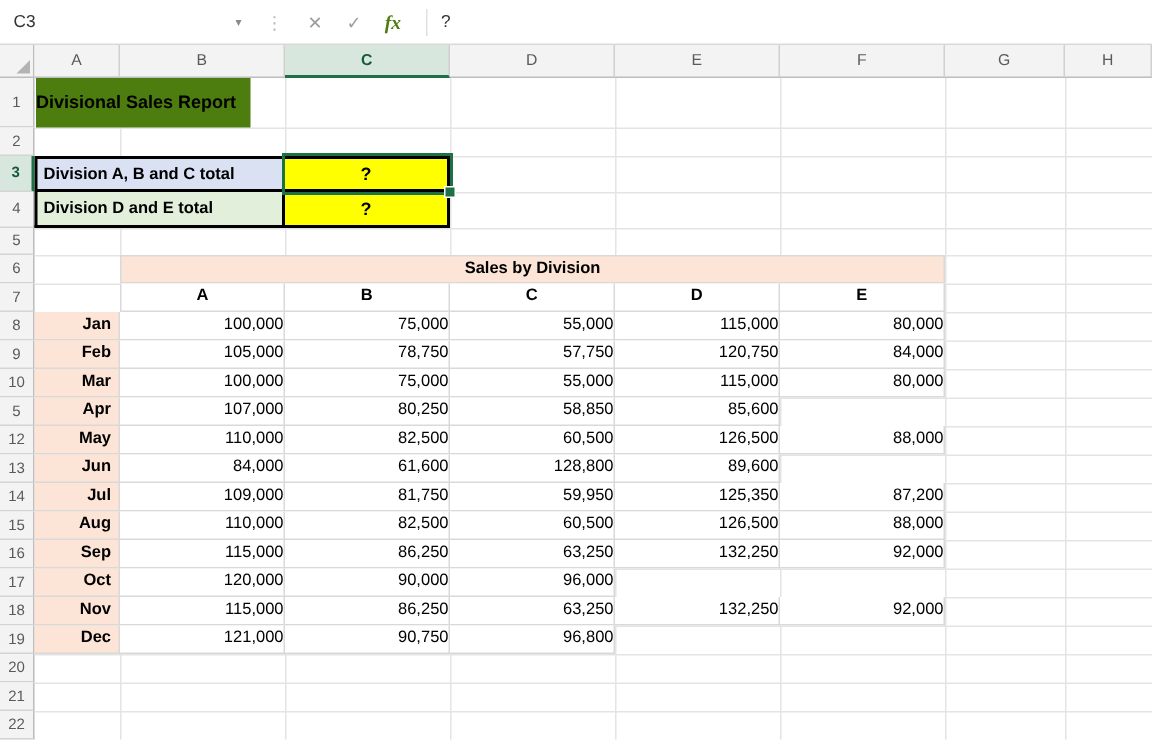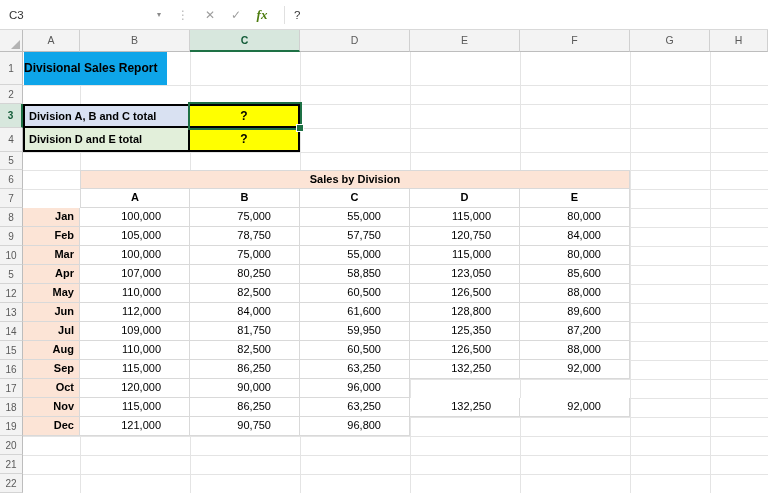--- a/index.html
+++ b/index.html
@@ -32,21 +32,21 @@
       border-right:1px solid #BDBDBD;border-bottom:1px solid #D4D4D4;font-size:10px;color:#5a5a5a;
       display:flex;align-items:center;justify-content:center;}
   .rh.sel{background:#D7E7DD;border-right:2px solid #1E7145;color:#135C38;font-weight:bold;}
 
   
   .gl{position:absolute;background:#E4E4E4;}
   .glv{width:1px;top:52px;height:441px;}
   .glh{height:1px;left:23px;width:745px;}
 
   
-  .title{position:absolute;left:24px;top:52px;height:33px;line-height:33px;background:#0ea5e9;
+  .title{position:absolute;left:24px;top:52px;height:33px;line-height:33px;background:#4d7c0f;
          padding-right:10px;font-weight:bold;font-size:12px;color:#000;}
 
   .sumlabel{position:absolute;left:23px;width:167px;height:24px;box-sizing:border-box;
             border:2px solid #000;font-weight:bold;font-size:11px;color:#000;
             display:flex;align-items:center;padding-left:4px;}
   .s1{top:104px;background:#D9E1F2;}
   .s2{top:128px;background:#E2EFDA;border-top:none;}
   .sumval{position:absolute;left:190px;width:110px;height:24px;box-sizing:border-box;
           border:2px solid #000;border-left:none;background:#FFFF00;font-weight:bold;font-size:12px;
           display:flex;align-items:center;justify-content:center;}
@@ -62,21 +62,21 @@
   .stable{position:absolute;left:23px;top:170px;}
   .trow{display:flex;height:19px;}
   .trow.pad{padding-left:57px;}
   .tc{box-sizing:border-box;height:19px;line-height:17px;font-size:11px;color:#000;background:#fff;
       border-right:1px solid #D9D9D9;border-bottom:1px solid #D9D9D9;}
   .band{width:550px;background:#FCE4D6;font-weight:bold;text-align:center;
         border-top:1px solid #D9D9D9;border-left:1px solid #D9D9D9;}
   .hcell{width:110px;font-weight:bold;text-align:center;}
   .hcell.first{border-left:1px solid #D9D9D9;}
   .month{width:57px;background:#FCE4D6;font-weight:bold;text-align:right;padding-right:5px;}
-  .val{width:110px;text-align:right;padding-right:28px;}
+  .val{width:110px;text-align:right;}
 </style>
 </head>
 <body>
 
 <div class="app">
 
   <div class="fbar">
     <div class="namebox">
       <span>C3</span>
       <span class="nb-caret">▾</span>
@@ -195,34 +195,32 @@
       <div class="tc val">75,000</div>
       <div class="tc val">55,000</div>
       <div class="tc val">115,000</div>
       <div class="tc val">80,000</div>
     </div>
     <div class="trow">
       <div class="tc month">Apr</div>
       <div class="tc val">107,000</div>
       <div class="tc val">80,250</div>
       <div class="tc val">58,850</div>
-      <div class="tc val">123,050</div>
       <div class="tc val">85,600</div>
     </div>
     <div class="trow">
       <div class="tc month">May</div>
       <div class="tc val">110,000</div>
       <div class="tc val">82,500</div>
       <div class="tc val">60,500</div>
       <div class="tc val">126,500</div>
       <div class="tc val">88,000</div>
     </div>
     <div class="trow">
       <div class="tc month">Jun</div>
-      <div class="tc val">112,000</div>
       <div class="tc val">84,000</div>
       <div class="tc val">61,600</div>
       <div class="tc val">128,800</div>
       <div class="tc val">89,600</div>
     </div>
     <div class="trow">
       <div class="tc month">Jul</div>
       <div class="tc val">109,000</div>
       <div class="tc val">81,750</div>
       <div class="tc val">59,950</div>

